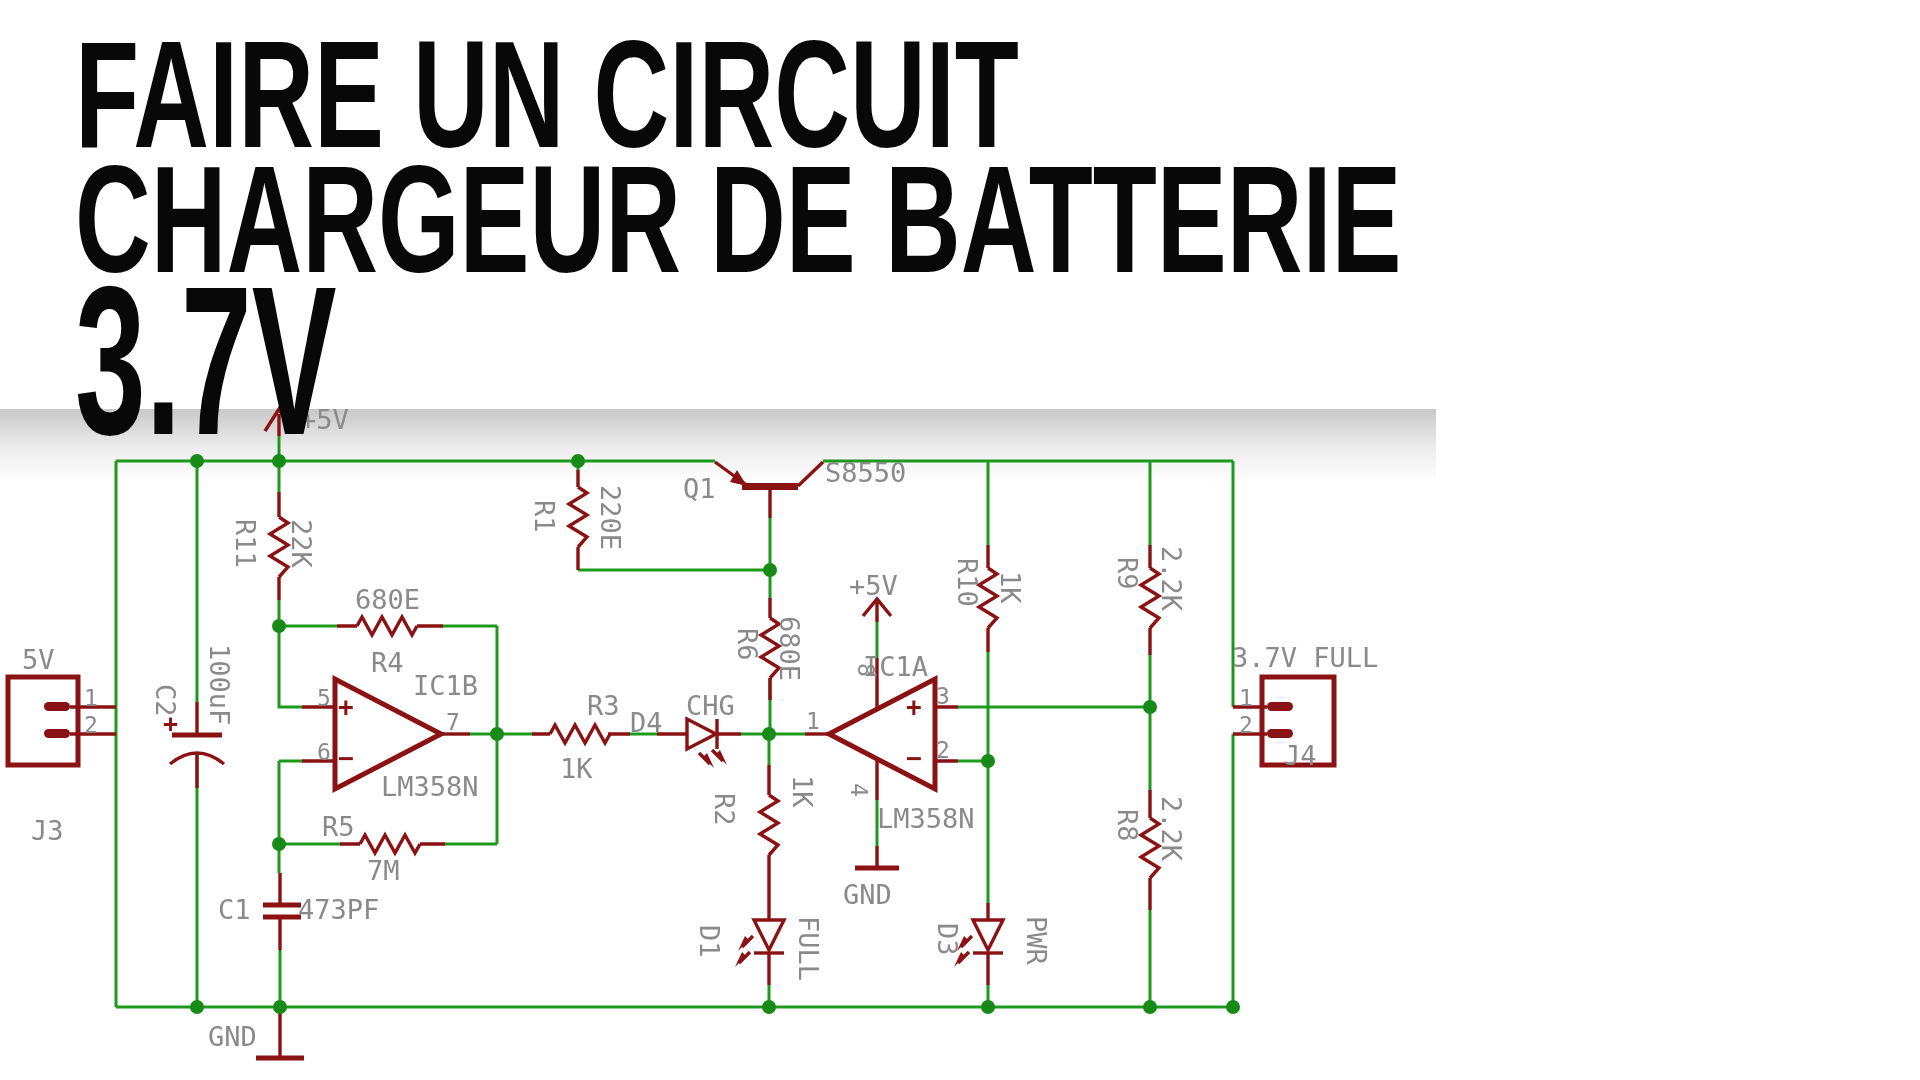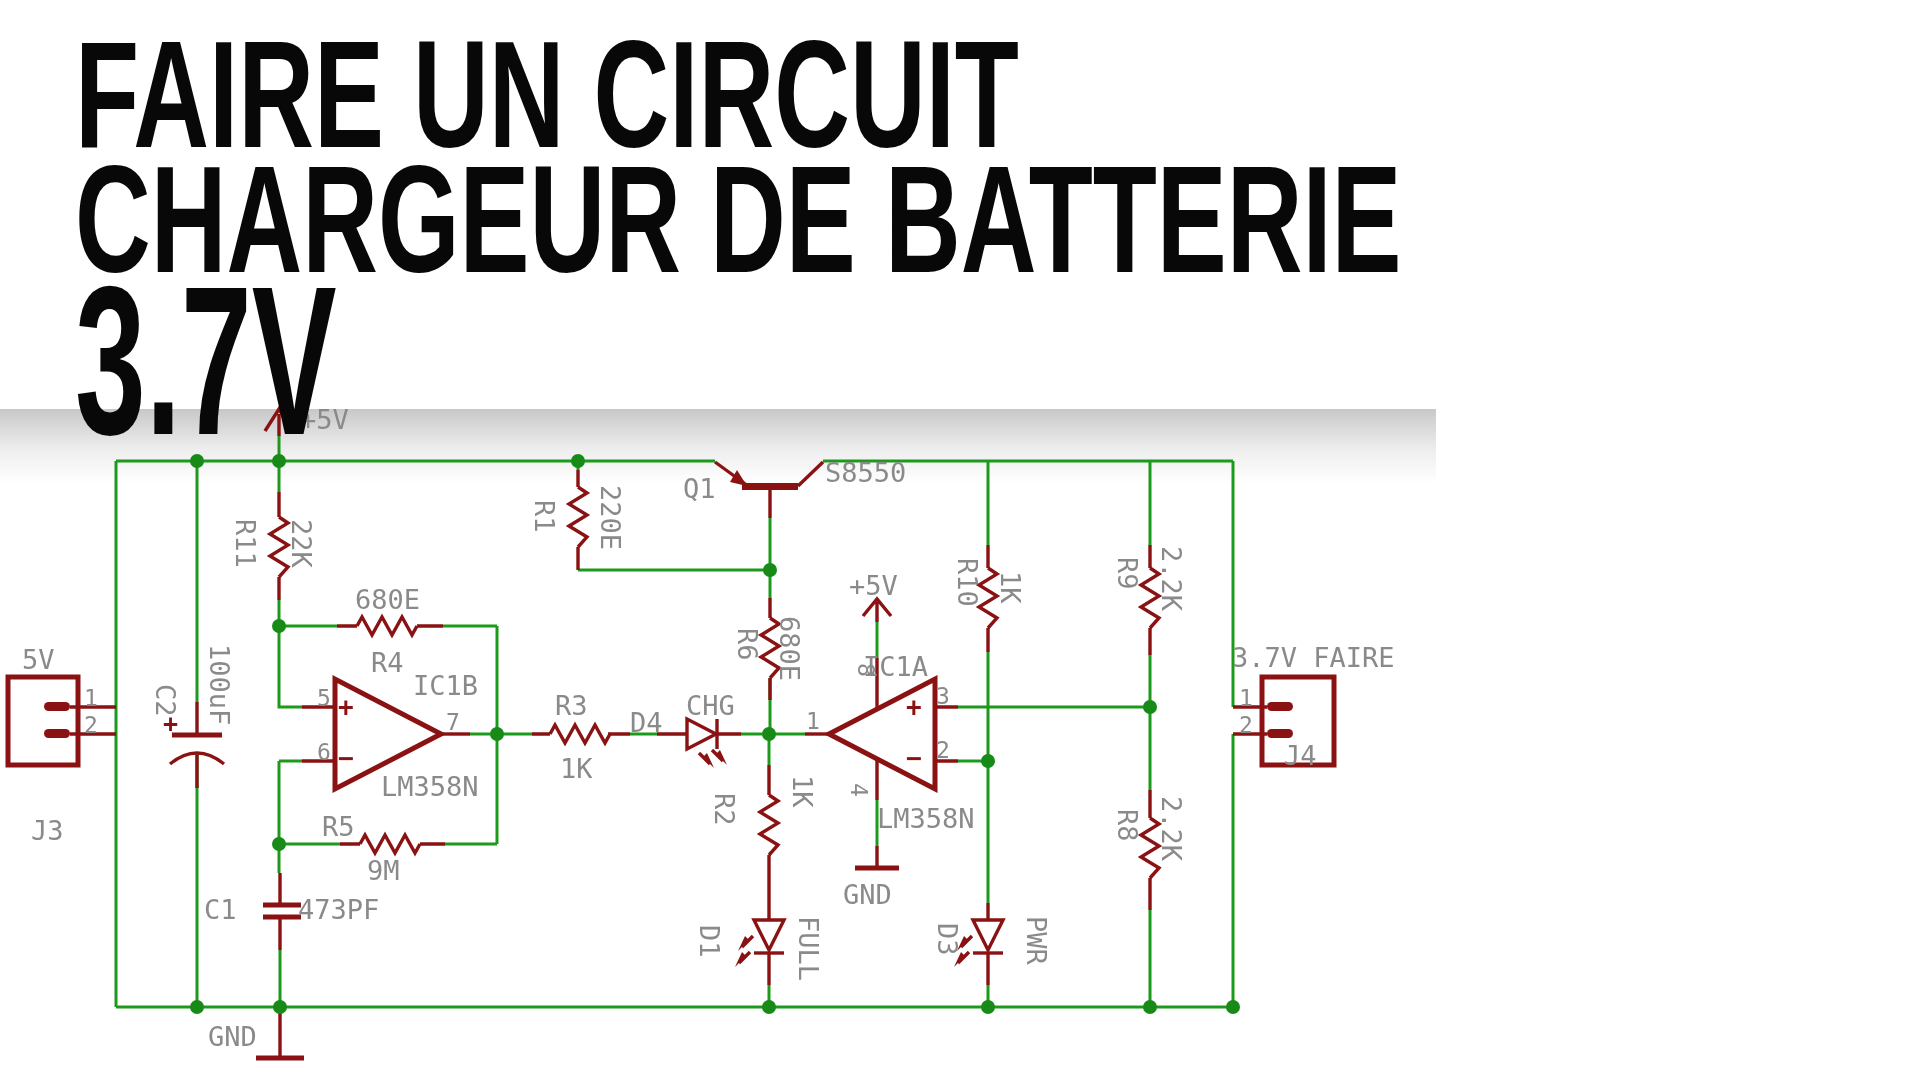--- a/index.html
+++ b/index.html
@@ -236,21 +236,21 @@
         <circle cx="988" cy="1007" r="7"></circle>
       <circle cx="1150" cy="1007" r="7"></circle>
         <circle cx="1233" cy="1007" r="7"></circle>
     </g>
   </svg>
 
   <div class="lbl" style="left:22px;top:645px">5V</div>
   <div class="lbl" style="left:31px;top:816px">J3</div>
   <div class="lbl pin" style="left:84px;top:686px">1</div>
   <div class="lbl pin" style="left:84px;top:713px">2</div>
-  <div class="lbl" style="left:1232px;top:643px">3.7V FAIRE</div>
+  <div class="lbl" style="left:1232px;top:643px">3.7V FULL</div>
   <div class="lbl" style="left:1284px;top:741px">J4</div>
   <div class="lbl pin" style="left:1239px;top:686px">1</div>
   <div class="lbl pin" style="left:1239px;top:713px">2</div>
 
   <div class="lbl" style="left:413px;top:671px">IC1B</div>
   <div class="lbl" style="left:381px;top:772px">LM358N</div>
   <div class="lbl pin" style="left:317px;top:686px">5</div>
   <div class="lbl pin" style="left:317px;top:740px">6</div>
   <div class="lbl pin" style="left:446px;top:710px">7</div>
   <div class="lbl red" style="left:338px;top:693px;font-size:26px">+</div>
@@ -265,43 +265,43 @@
   <div class="lbl pin vert" style="left:871px;top:783px">4</div>
   <div class="lbl red" style="left:906px;top:693px;font-size:26px">+</div>
   <div class="lbl red" style="left:906px;top:744px;font-size:26px">−</div>
 
   <div class="lbl" style="left:683px;top:474px">Q1</div>
   <div class="lbl" style="left:825px;top:458px">S8550</div>
 
   <div class="lbl" style="left:355px;top:585px">680E</div>
   <div class="lbl" style="left:371px;top:648px">R4</div>
   <div class="lbl" style="left:322px;top:812px">R5</div>
-  <div class="lbl" style="left:367px;top:856px">9M</div>
-  <div class="lbl" style="left:555px;top:691px">R3</div>
+  <div class="lbl" style="left:367px;top:856px">7M</div>
+  <div class="lbl" style="left:587px;top:691px">R3</div>
   <div class="lbl" style="left:560px;top:754px">1K</div>
 
   <div class="lbl vert" style="left:260px;top:519px">R11</div>
   <div class="lbl vert" style="left:316px;top:519px">22K</div>
   <div class="lbl vert" style="left:559px;top:500px">R1</div>
   <div class="lbl vert" style="left:625px;top:485px">220E</div>
   <div class="lbl vert" style="left:762px;top:628px">R6</div>
   <div class="lbl vert" style="left:804px;top:616px">680E</div>
   <div class="lbl vert" style="left:739px;top:793px">R2</div>
   <div class="lbl vert" style="left:817px;top:775px">1K</div>
   <div class="lbl vert" style="left:982px;top:558px">R10</div>
   <div class="lbl vert" style="left:1025px;top:571px">1K</div>
   <div class="lbl vert" style="left:1142px;top:557px">R9</div>
   <div class="lbl vert" style="left:1186px;top:546px">2.2K</div>
   <div class="lbl vert" style="left:1142px;top:809px">R8</div>
   <div class="lbl vert" style="left:1186px;top:796px">2.2K</div>
 
   <div class="lbl vert" style="left:180px;top:684px">C2</div>
   <div class="lbl vert" style="left:234px;top:644px">100uF</div>
   <div class="lbl red" style="left:163px;top:710px;font-size:25px">+</div>
-  <div class="lbl" style="left:204px;top:895px">C1</div>
+  <div class="lbl" style="left:218px;top:895px">C1</div>
   <div class="lbl" style="left:298px;top:895px">473PF</div>
 
   <div class="lbl" style="left:686px;top:691px">CHG</div>
   <div class="lbl" style="left:630px;top:708px">D4</div>
   <div class="lbl vert" style="left:724px;top:925px">D1</div>
   <div class="lbl vert" style="left:823px;top:916px">FULL</div>
   <div class="lbl vert" style="left:962px;top:923px">D3</div>
   <div class="lbl vert" style="left:1051px;top:916px">PWR</div>
 
   <div class="lbl" style="left:849px;top:571px">+5V</div>

